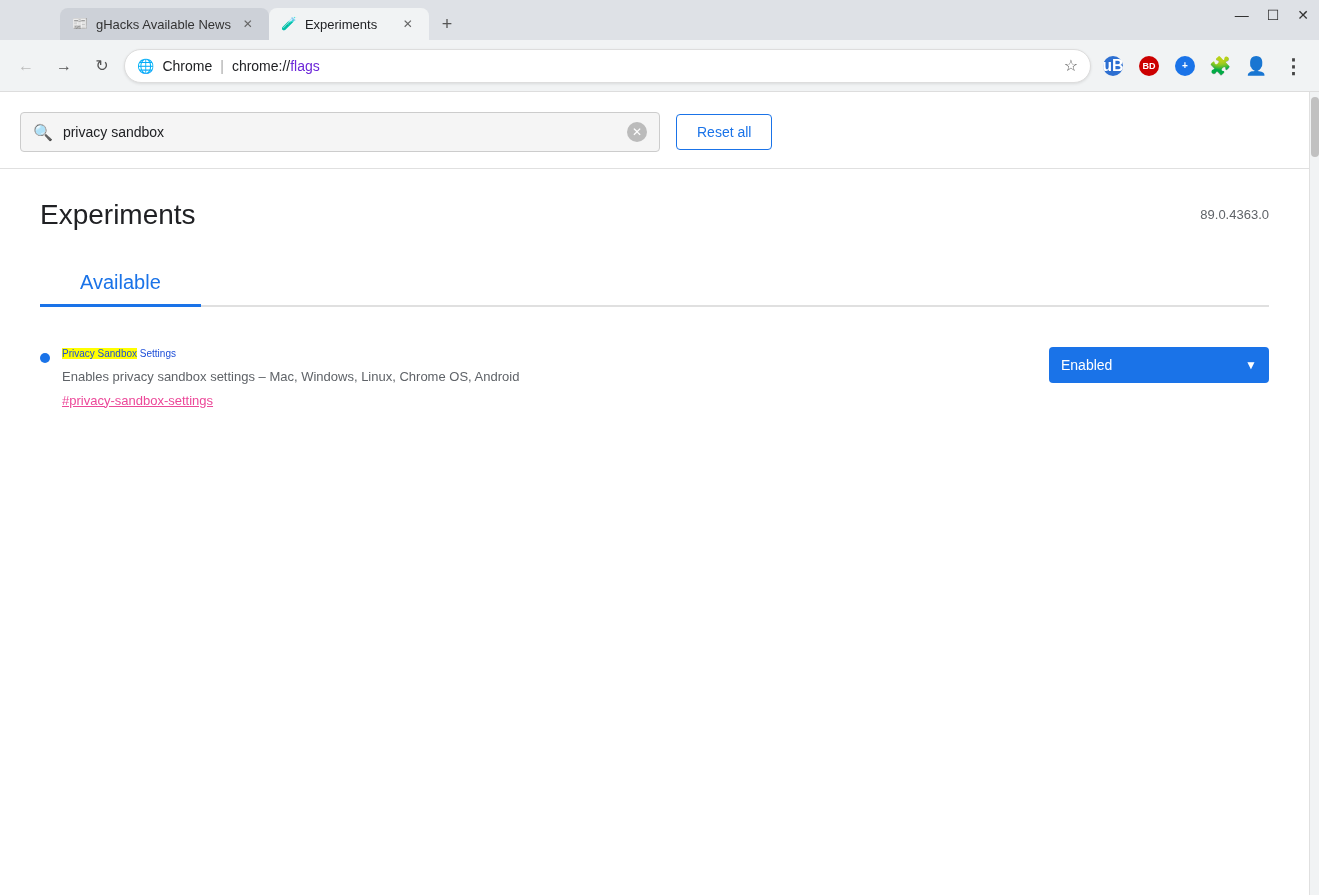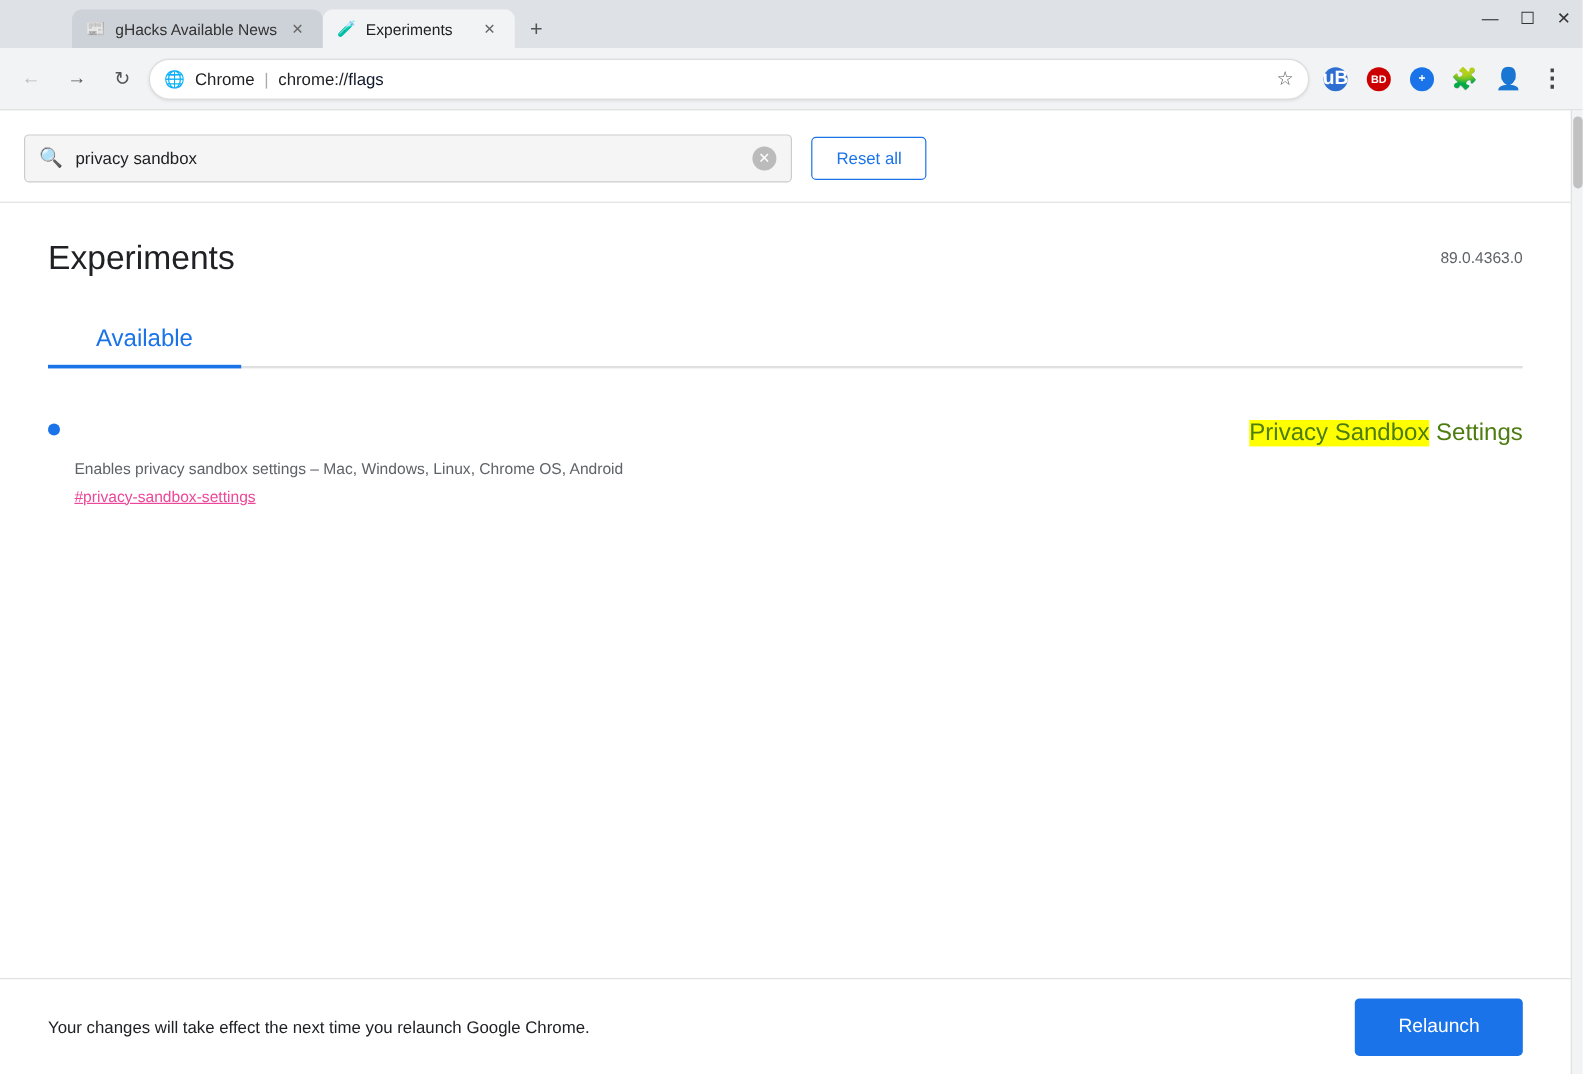--- a/index.html
+++ b/index.html
@@ -135,21 +135,21 @@
     }
     .address-separator {
       color: #aaa;
       font-size: 14px;
     }
     .address-url {
       color: #202124;
       font-size: 14px;
     }
     .address-url .flags {
-      color: #0f172a;
+      color: #6d28d9;
       font-weight: 500;
     }
     .address-star { color: #555; font-size: 16px; margin-left: auto; }
     .toolbar-icons {
       display: flex;
       align-items: center;
       gap: 4px;
     }
     .toolbar-icon {
       width: 32px;
@@ -317,25 +317,24 @@
     .experiment-dot {
       width: 10px;
       height: 10px;
       border-radius: 50%;
       background: #1a73e8;
       margin-top: 6px;
       flex-shrink: 0;
     }
     .experiment-info { flex: 1; }
     .experiment-name {
-      font-size: 20px;
-      color: #4d7c0f;
+      font-size: 10px;
+      color: #1d4ed8;
       margin-bottom: 6px;
       line-height: 1.4;
-      text-align: right;
     }
     .experiment-name .highlight {
       background-color: #ffff00;
       font-weight: 500;
     }
     .experiment-description {
       font-size: 13px;
       color: #5f6368;
       margin-bottom: 4px;
       line-height: 1.5;
@@ -475,25 +474,25 @@
         <div class="experiment-left">
           <div class="experiment-dot"></div>
           <div class="experiment-info">
             <div class="experiment-name">
               <span class="highlight">Privacy Sandbox</span><span> Settings</span>
             </div>
             <div class="experiment-description">Enables privacy sandbox settings – Mac, Windows, Linux, Chrome OS, Android</div>
             <a class="experiment-link">#privacy-sandbox-settings</a>
           </div>
         </div>
+        <div class="experiment-select">
+          <span>Enabled</span>
+          <span class="select-chevron">▼</span>
+        </div>
       </div>
     </div>
 
-    <div class="bottom-bar">
-      <span class="bottom-message">Your changes will take effect the next time you relaunch Google Chrome.</span>
-      <button class="relaunch-btn">Relaunch</button>
-    </div>
   </div>
 
   <div class="scrollbar-right">
     <div class="scrollbar-thumb"></div>
   </div>
 </div>
 
 </body></html>

